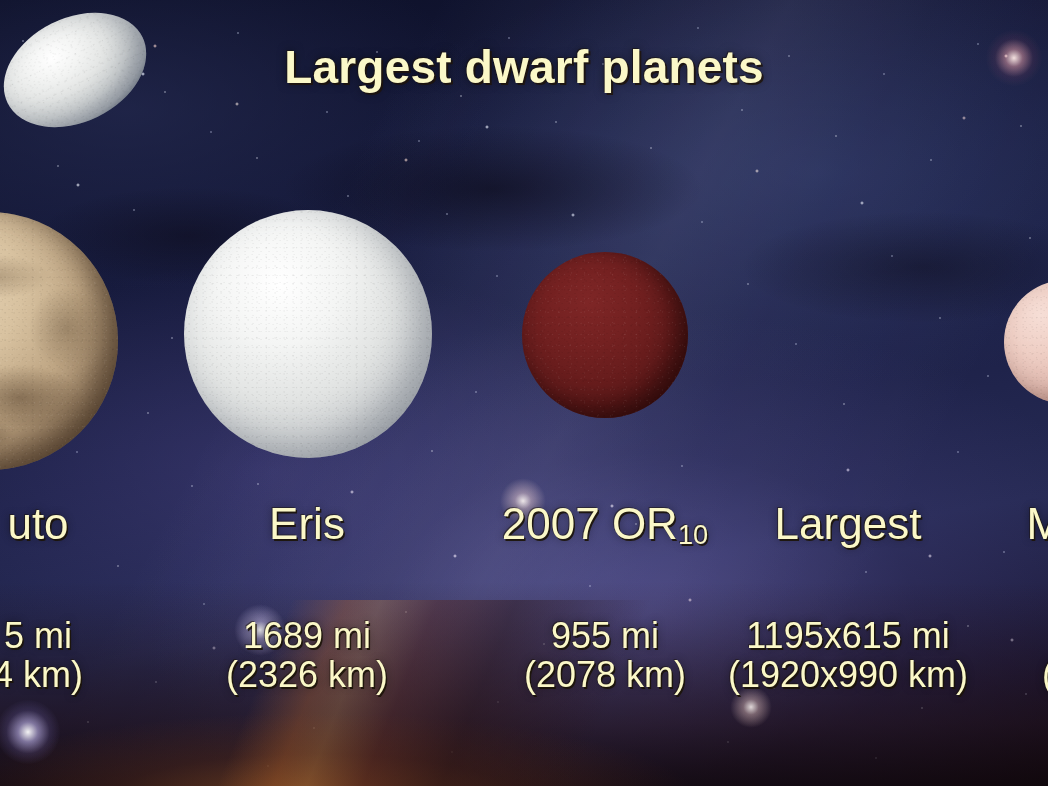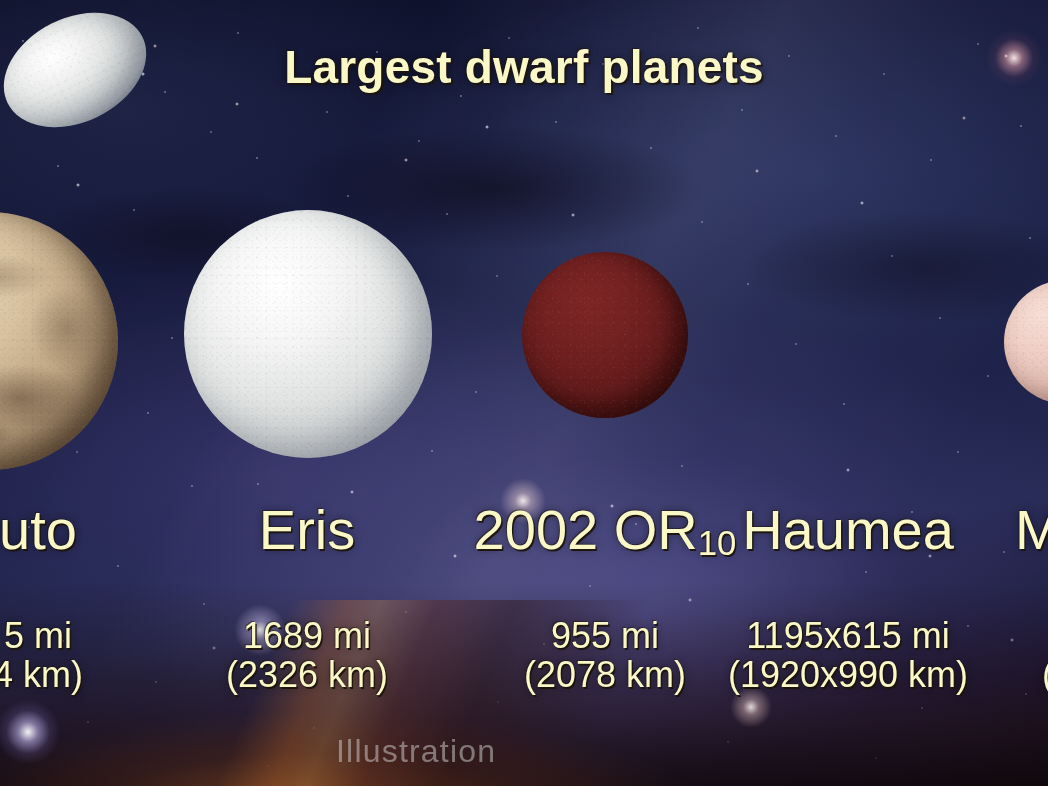--- a/index.html
+++ b/index.html
@@ -335,21 +335,21 @@
     text-align: center;
     color: #fbf8c8;
     text-shadow:
       1.5px 1.5px 0 rgba(28,20,8,0.9),
       -1px -1px 0 rgba(28,20,8,0.5),
       0 0 8px rgba(0,0,0,0.45);
     white-space: nowrap;
     line-height: 1;
   }
   .planet-name {
-    font-size: 56px;
+    font-size: 44px;
     font-weight: normal;
     position: absolute;
     left: 50%;
     transform: translateX(-50%);
     top: 0;
   }
   .planet-name sub {
     font-size: 0.62em;
     vertical-align: baseline;
     position: relative;
@@ -447,32 +447,31 @@
     <div class="size-km">4 km)</div>
   </div>
 
   <div class="label-col" id="label-eris">
     <div class="planet-name">Eris</div>
     <div class="size-mi">1689 mi</div>
     <div class="size-km">(2326 km)</div>
   </div>
 
   <div class="label-col" id="label-or10">
-    <div class="planet-name"><span>2002 OR</span><sub>10</sub></div>
+    <div class="planet-name"><span>2007 OR</span><sub>10</sub></div>
     <div class="size-mi">955 mi</div>
     <div class="size-km">(2078 km)</div>
   </div>
 
   <div class="label-col" id="label-haumea">
-    <div class="planet-name">Haumea</div>
+    <div class="planet-name">Largest</div>
     <div class="size-mi">1195x615 mi</div>
     <div class="size-km">(1920x990 km)</div>
   </div>
 
   <div class="label-col" id="label-makemake">
     <div class="planet-name">Mak</div>
 
     <div class="size-km">(14</div>
   </div>
 
-  <div id="watermark">Illustration</div>
 
 </div>
 
 </body></html>

